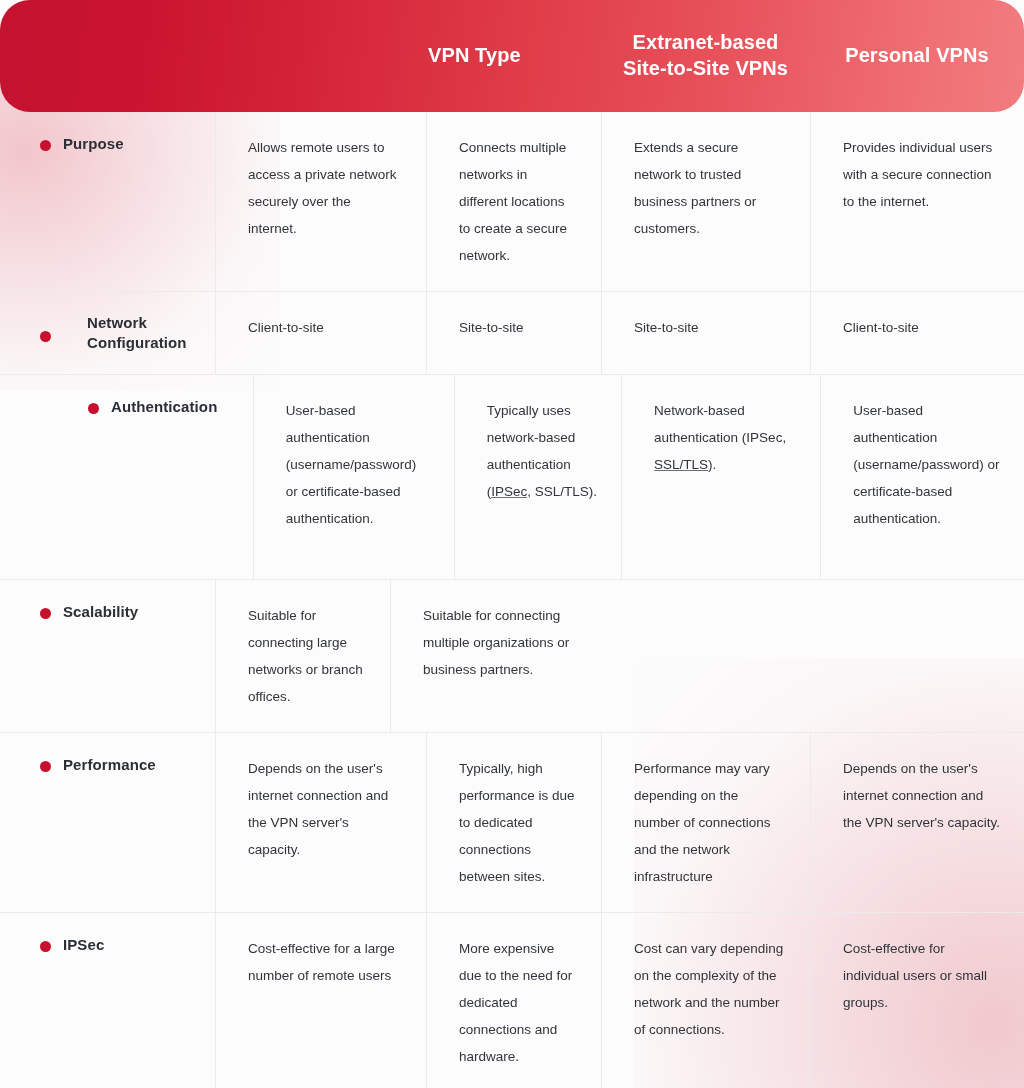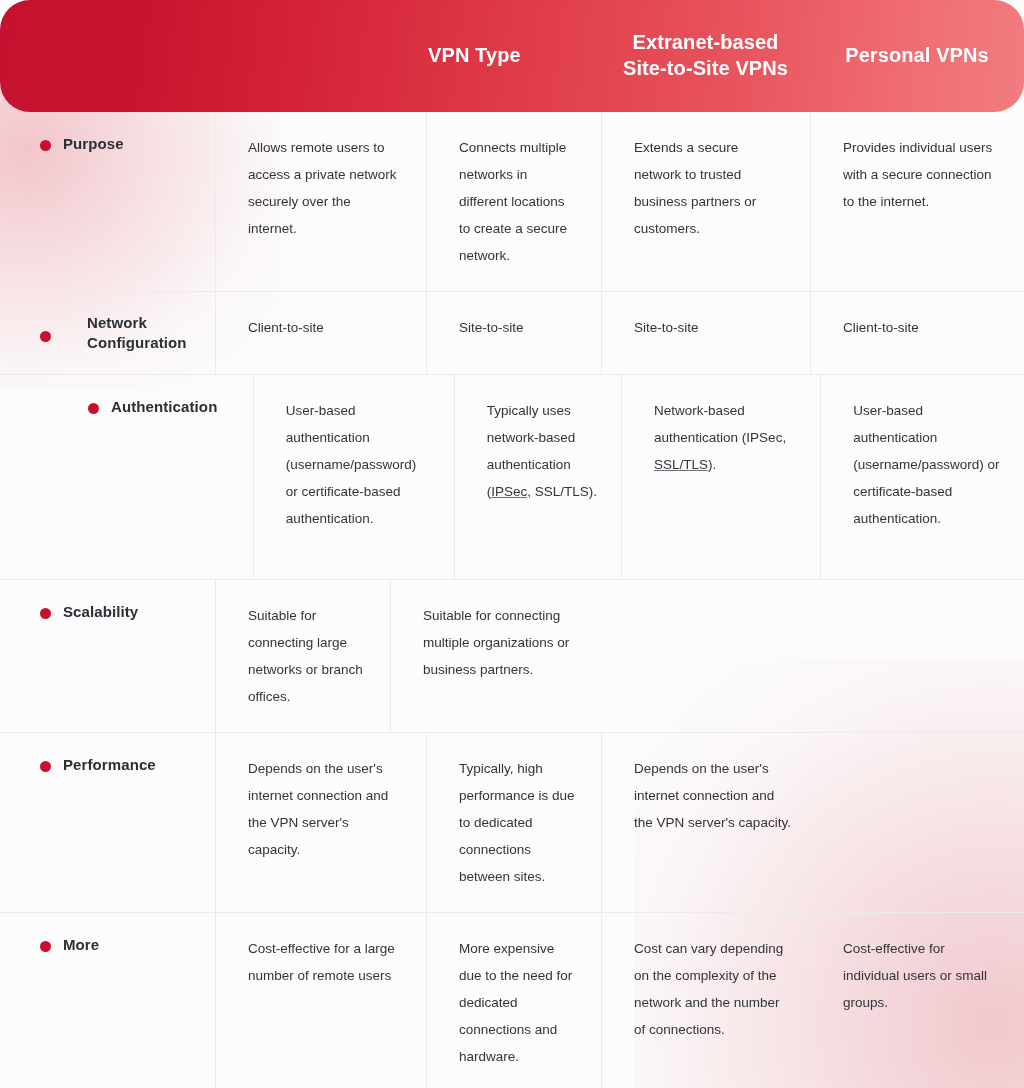--- a/index.html
+++ b/index.html
@@ -197,26 +197,27 @@
         <div class="cell c2">Suitable for connecting large networks or branch offices.</div>
         <div class="cell c3">Suitable for connecting multiple organizations or business partners.</div>
       </div>
       <div class="row r4">
         <div class="cell label-cell c0">
           <span class="bullet"></span>
           <span class="row-label">Performance</span>
         </div>
         <div class="cell c1">Depends on the user's internet connection and the VPN server's capacity.</div>
         <div class="cell c2">Typically, high performance is due to dedicated connections between sites.</div>
+        <div class="cell c3">Performance may vary depending on the number of connections and the network infrastructure</div>
         <div class="cell c4">Depends on the user's internet connection and the VPN server's capacity.</div>
       </div>
       <div class="row r5">
         <div class="cell label-cell c0">
           <span class="bullet"></span>
-          <span class="row-label">More</span>
+          <span class="row-label">IPSec</span>
         </div>
         <div class="cell c1">Cost-effective for a large number of remote users</div>
         <div class="cell c2">More expensive due to the need for dedicated connections and hardware.</div>
         <div class="cell c3">Cost can vary depending on the complexity of the network and the number of connections.</div>
         <div class="cell c4">Cost-effective for individual users or small groups.</div>
       </div>
     </div>
 
 </div>
 

